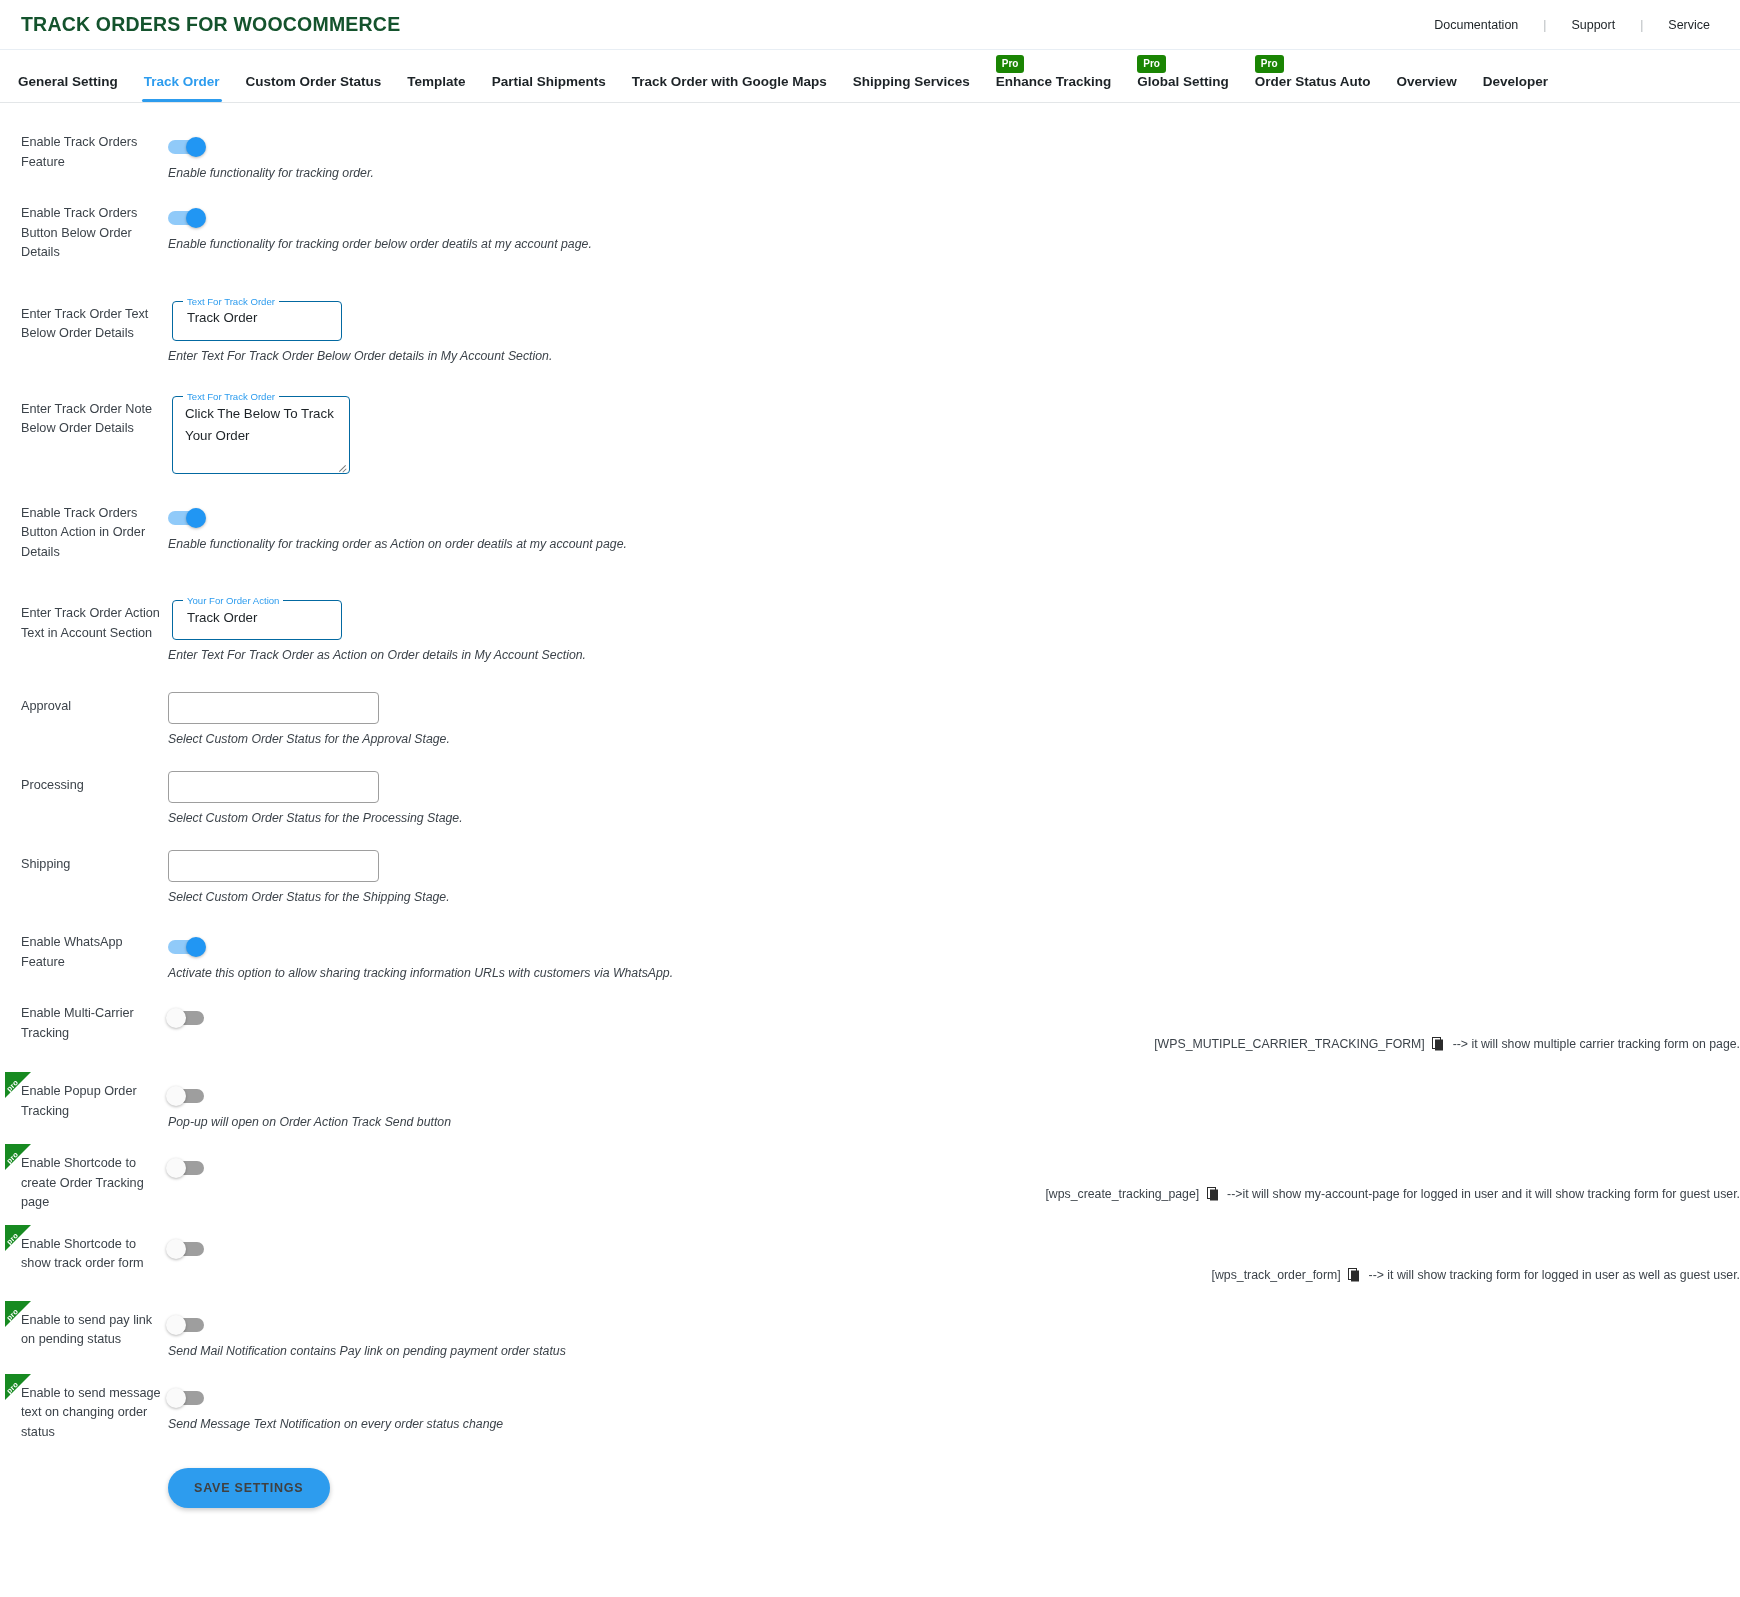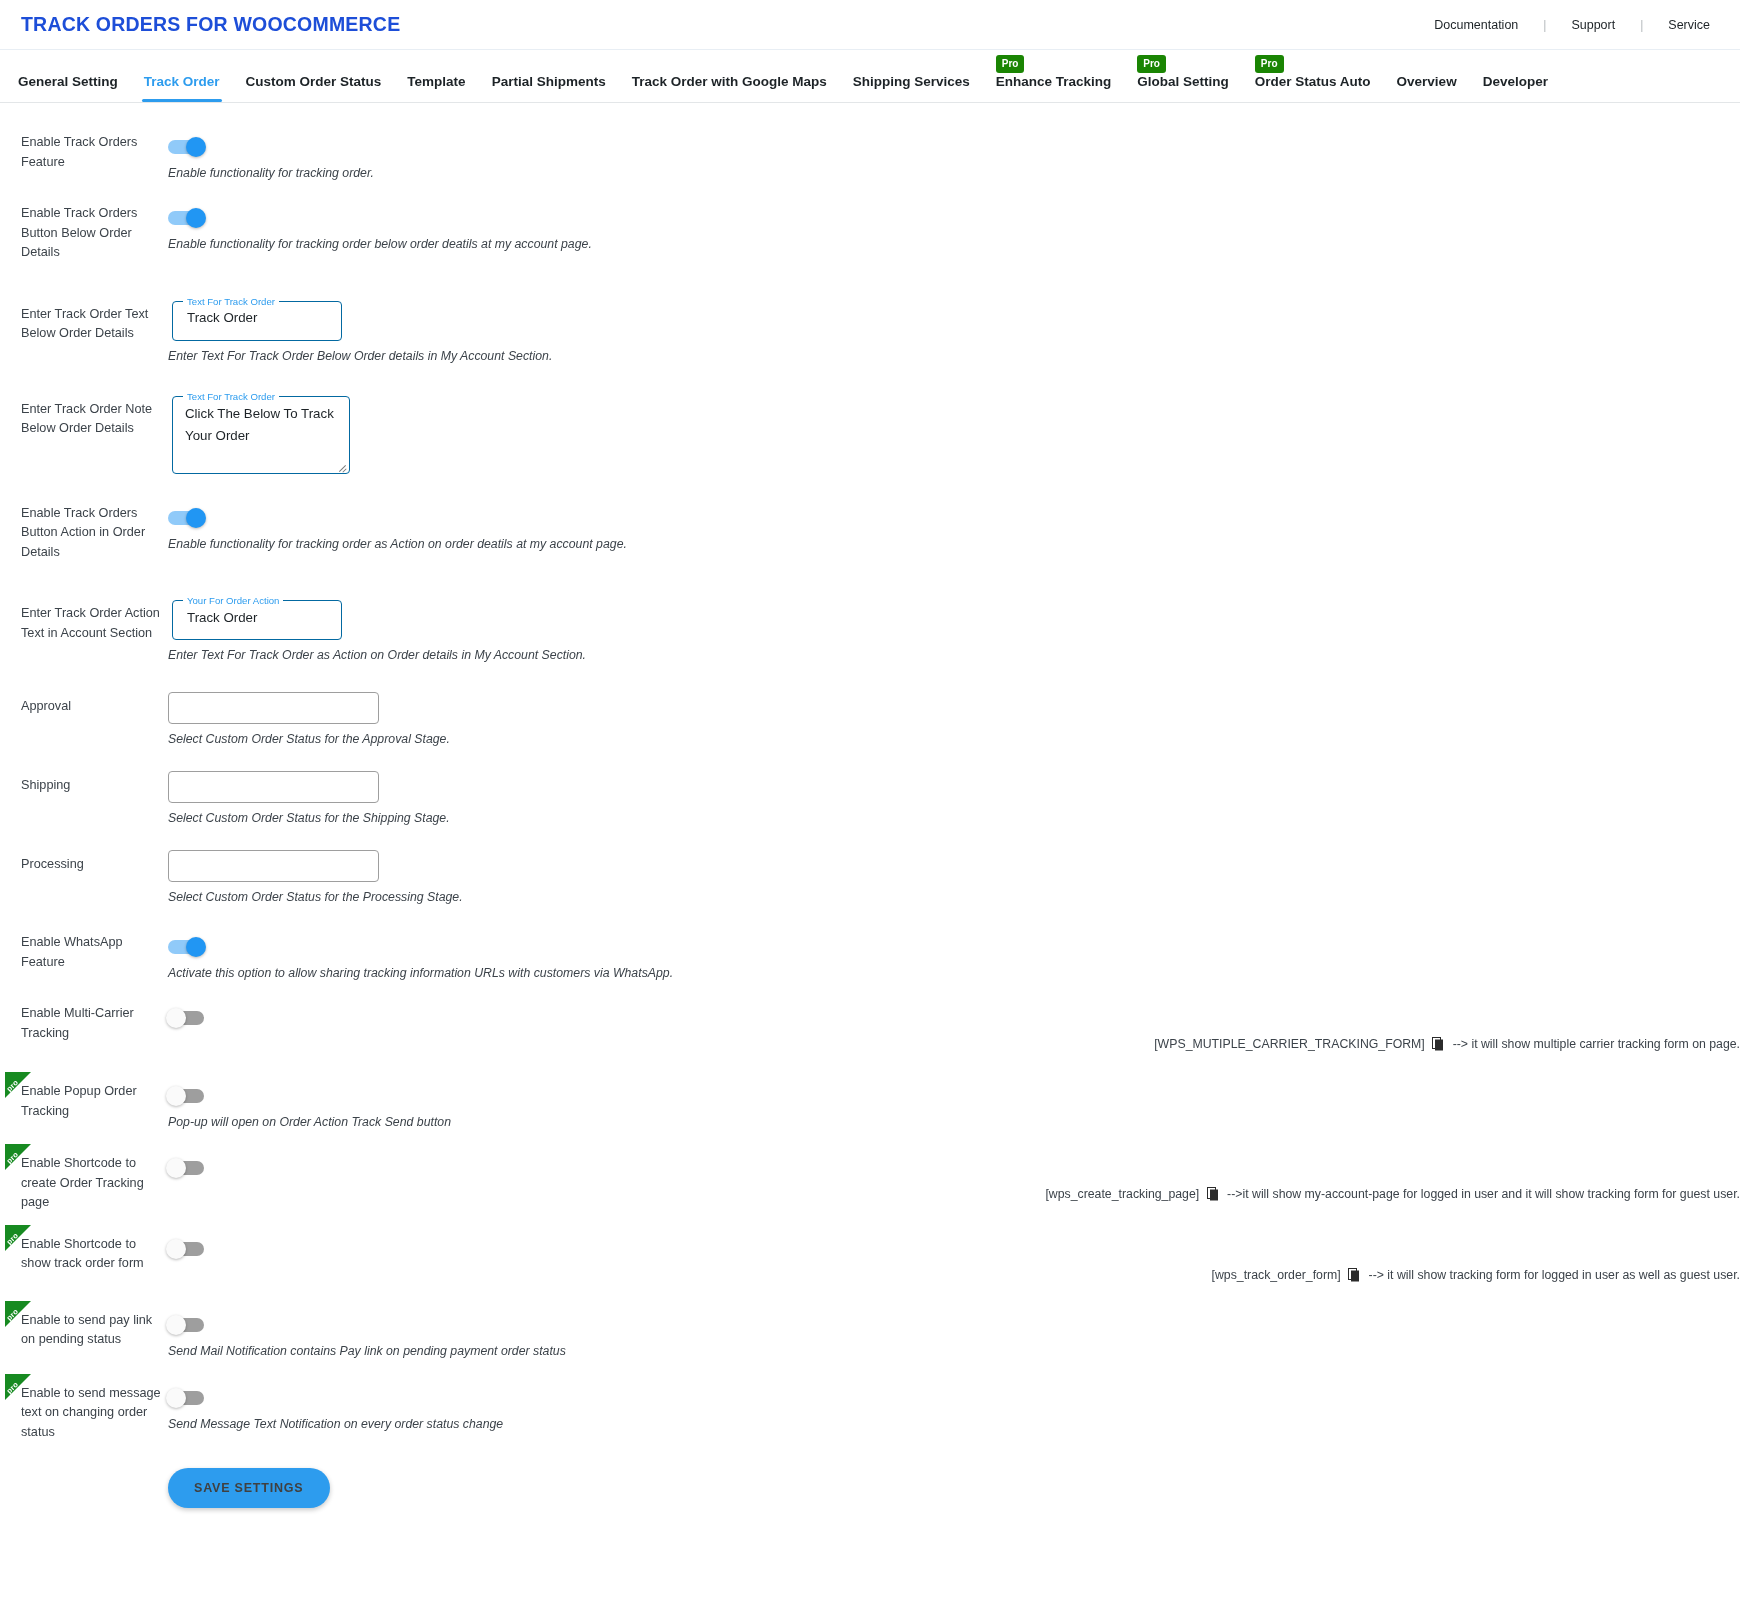--- a/index.html
+++ b/index.html
@@ -18,21 +18,21 @@
     background:#ffffff;
     display:flex;
     align-items:center;
     justify-content:space-between;
     padding:0 21px 0 21px;
   }
   .brand {
     font-size:19.5px;
     font-weight:bold;
     letter-spacing:.2px;
-    color:#1d4ed8;
+    color:#14532d;
     white-space:nowrap;
   }
   .toplinks {
     display:flex;
     align-items:center;
     font-size:12.5px;
     color:#1d2327;
     gap:16px;
     white-space:nowrap;
   }
@@ -351,32 +351,32 @@
 
   <div class="row" style="margin-top:26px;">
     <div class="lbl" style="padding-top:7px;">Approval</div>
     <div class="ctrl">
       <div class="plainbox"><span></span></div>
       <div class="desc">Select Custom Order Status for the Approval Stage.</div>
     </div>
   </div>
 
   <div class="row" style="margin-top:21px;">
+    <div class="lbl" style="padding-top:7px;">Processing</div>
+    <div class="ctrl">
+      <div class="plainbox"><span></span></div>
+      <div class="desc">Select Custom Order Status for the Processing Stage.</div>
+    </div>
+  </div>
+
+  <div class="row" style="margin-top:21px;">
     <div class="lbl" style="padding-top:7px;">Shipping</div>
     <div class="ctrl">
       <div class="plainbox"><span></span></div>
       <div class="desc">Select Custom Order Status for the Shipping Stage.</div>
-    </div>
-  </div>
-
-  <div class="row" style="margin-top:21px;">
-    <div class="lbl" style="padding-top:7px;">Processing</div>
-    <div class="ctrl">
-      <div class="plainbox"><span></span></div>
-      <div class="desc">Select Custom Order Status for the Processing Stage.</div>
     </div>
   </div>
 
   <div class="row" style="margin-top:27px;">
     <div class="lbl">Enable WhatsApp Feature</div>
     <div class="ctrl">
       <div class="toggle on"><span class="knob"></span></div>
       <div class="desc">Activate this option to allow sharing tracking information URLs with customers via WhatsApp.</div>
     </div>
   </div>

